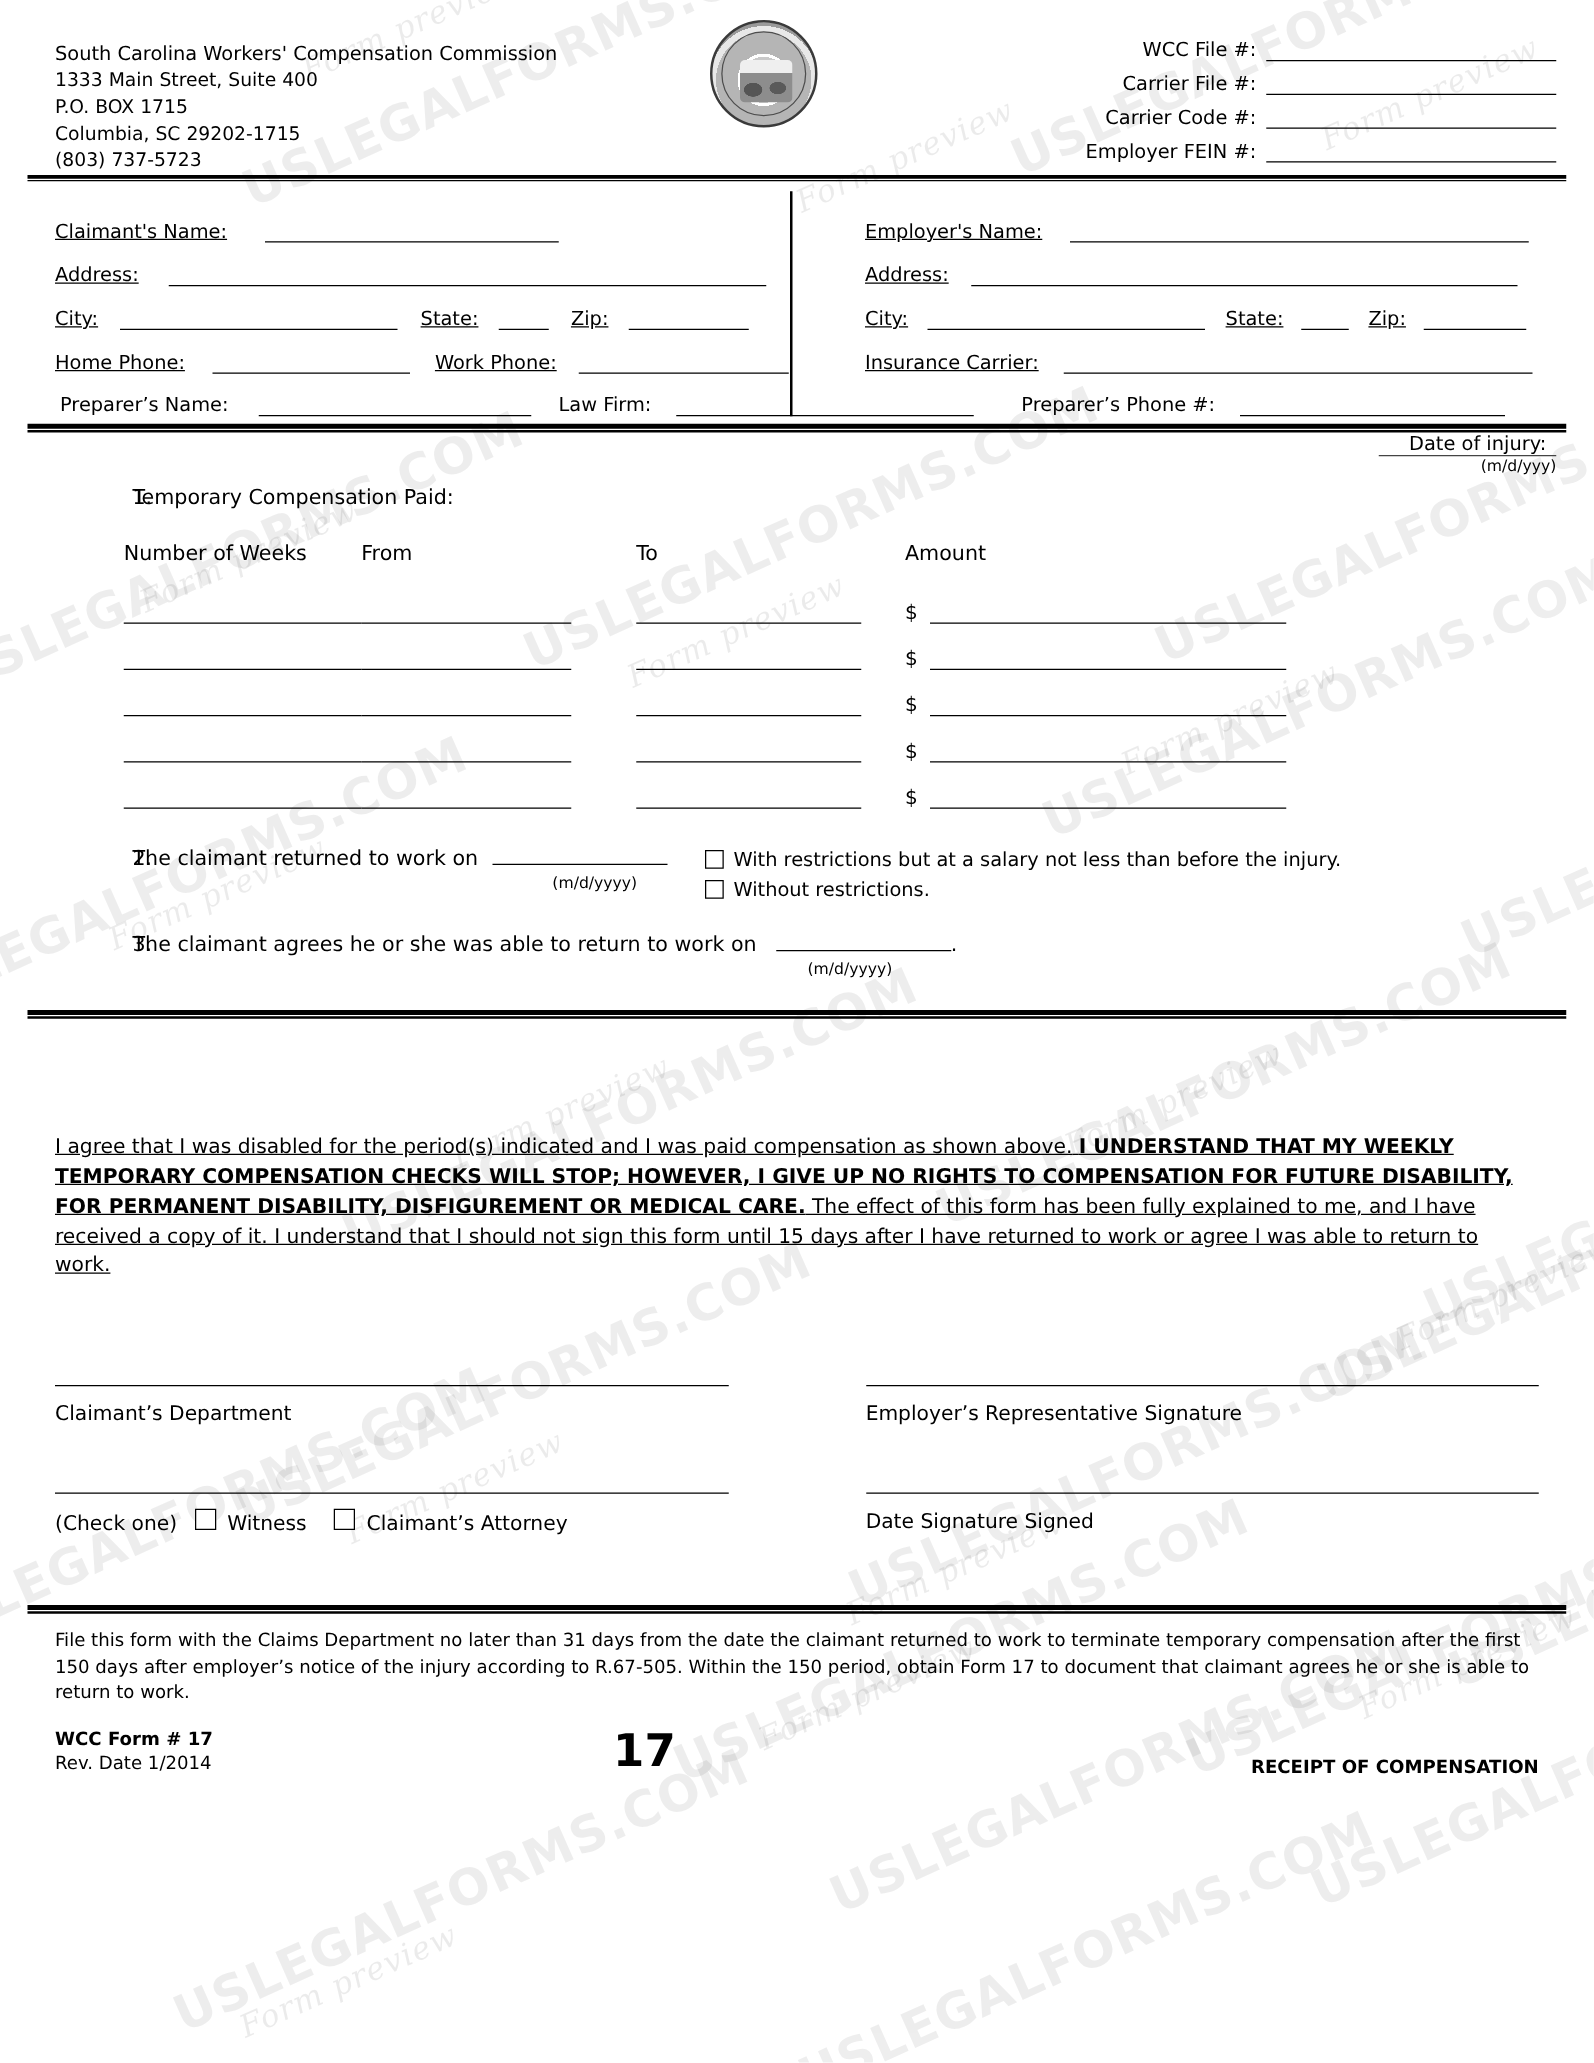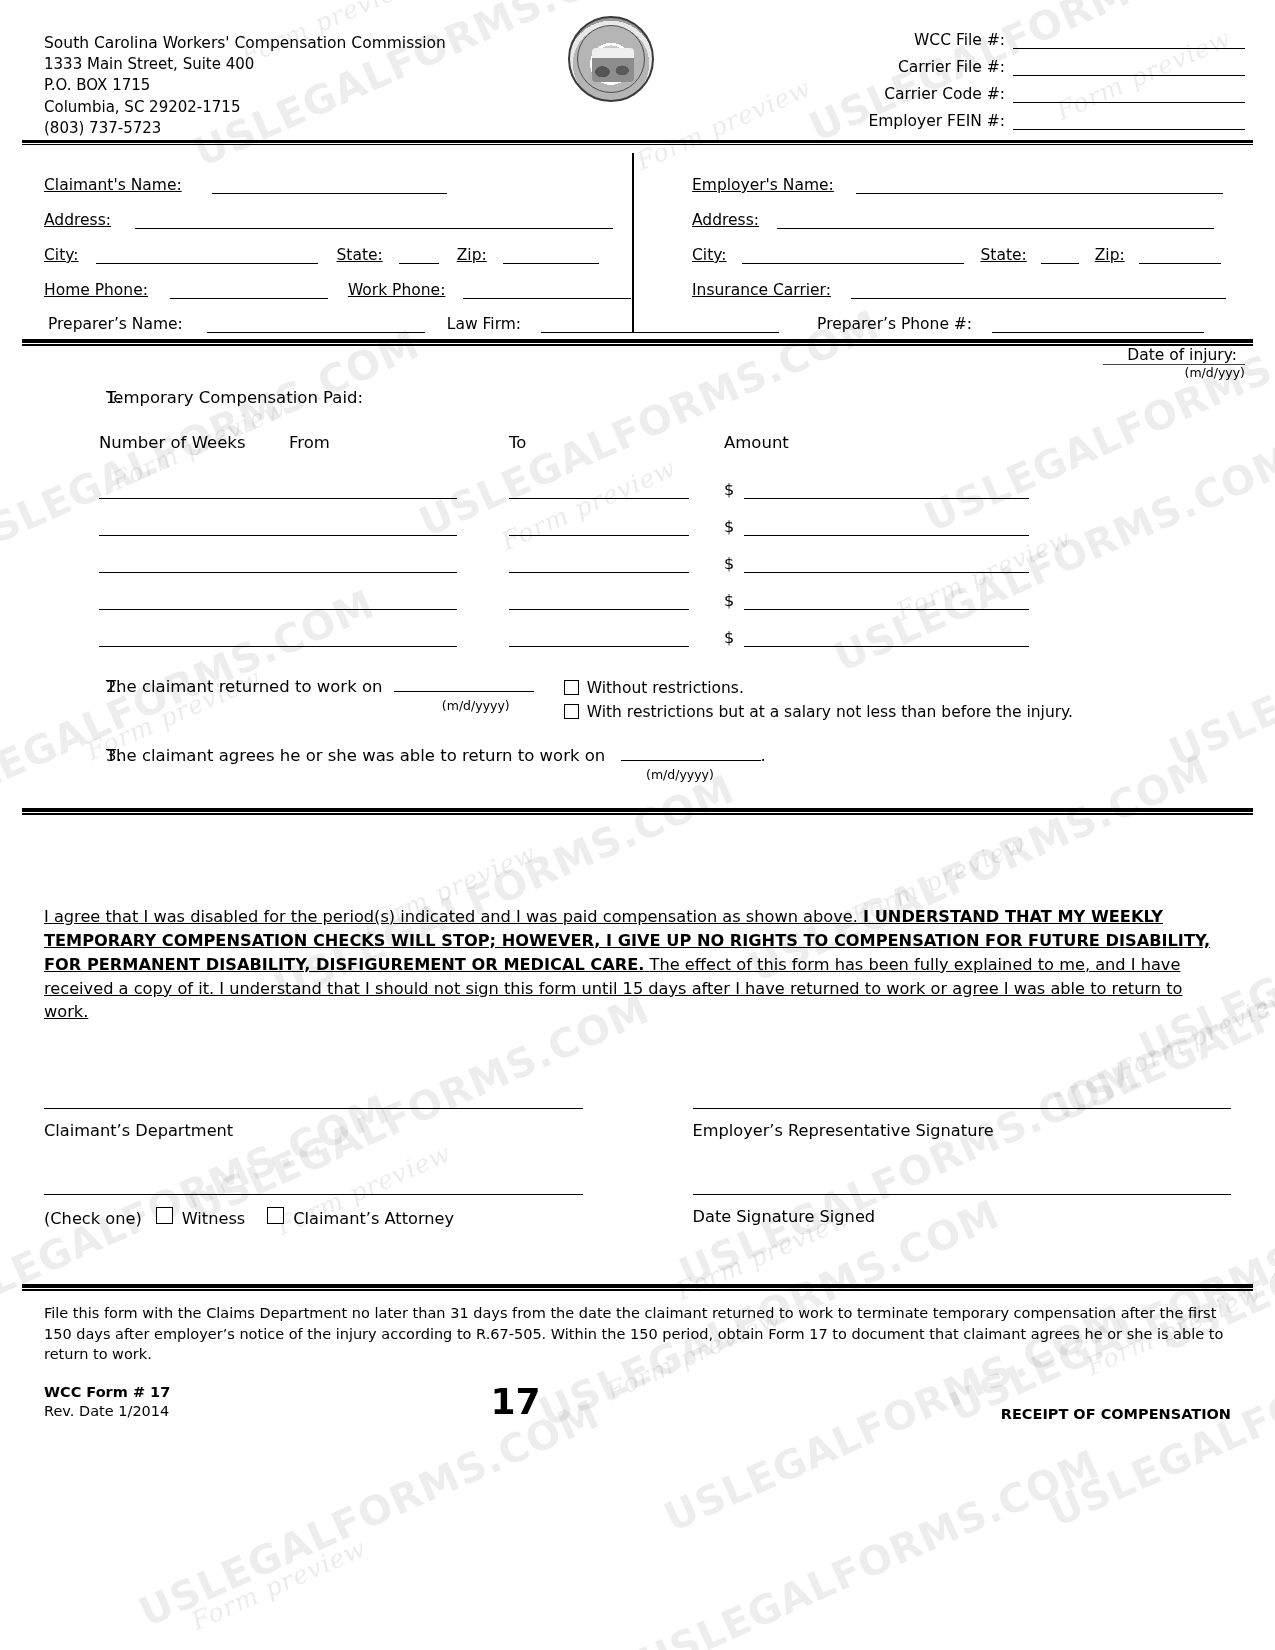--- a/index.html
+++ b/index.html
@@ -453,24 +453,24 @@
       <div style="display:flex; font-size:16.5px; align-items:baseline;">
         <span class="item-num" style="padding-left:62px;">2.</span>
         <span>
           <span>The claimant returned to work on</span>
           <span class="fill" style="width:140px;margin-left:6px;"></span>
           <div style="font-size:12.5px; text-align:right; padding-right:24px; margin-top:2px;">(m/d/yyyy)</div>
         </span>
       </div>
       <div style="padding-left:30px; font-size:15.5px; line-height:1.52;">
         <div>
+          <span class="cbx"></span><span>With restrictions but at a salary not less than before the injury.</span>
+        </div>
+        <div>
           <span class="cbx"></span><span>Without restrictions.</span>
-        </div>
-        <div>
-          <span class="cbx"></span><span>With restrictions but at a salary not less than before the injury.</span>
         </div>
       </div>
     </div>
 
     <div style="display:flex; font-size:16.5px; align-items:baseline; margin-top:22px;">
       <span class="item-num" style="padding-left:62px;">3.</span>
       <span>
         <span>The claimant agrees he or she was able to return to work on</span>
         <span class="fill" style="width:140px;margin-left:10px;"></span><span>.</span>
         <div style="font-size:12.5px; padding-left:540px; margin-top:2px;">(m/d/yyyy)</div>

